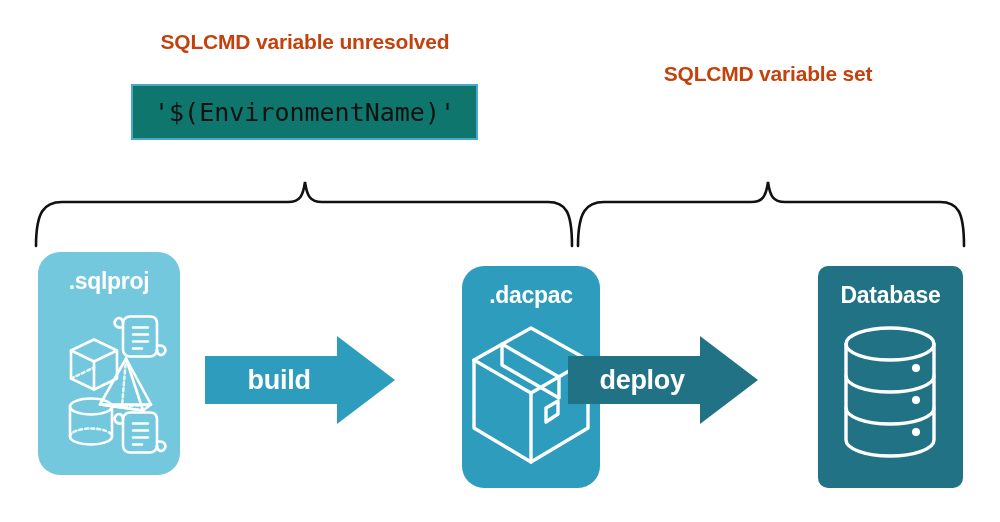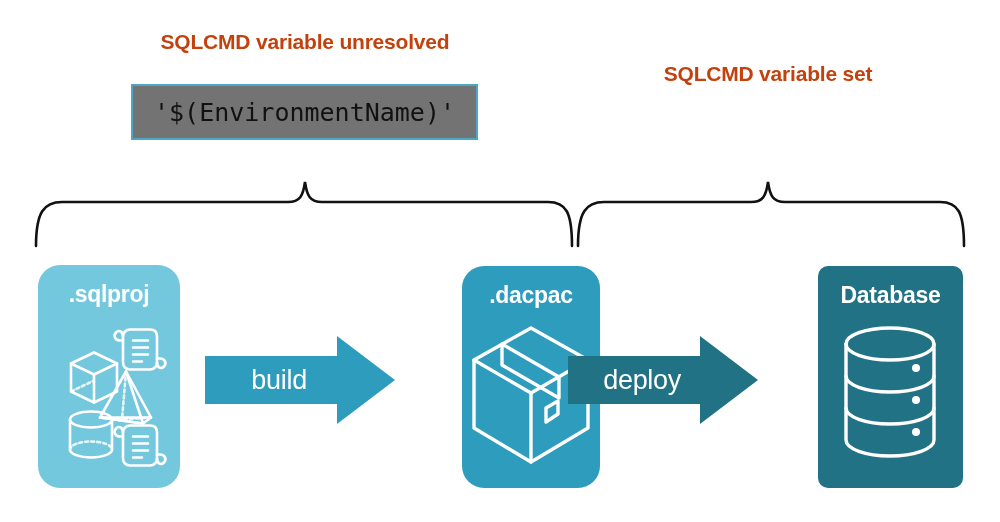--- a/index.html
+++ b/index.html
@@ -33,21 +33,21 @@
     letter-spacing: -0.2px;
     white-space: nowrap;
   }
   #label-left  { left: 105px; top: 30px; width: 400px; }
   #label-right { left: 608px; top: 14px; width: 320px; margin-top: 48px; }
 
   
   .value-box {
     position: absolute;
     border: 2px solid #4BA8C9;
-    background: #737373;
+    background: #0f766e;
     box-sizing: border-box;
     display: flex;
     align-items: center;
     justify-content: center;
     font-family: "DejaVu Sans Mono", monospace;
     font-size: 25px;
     color: #111111;
     letter-spacing: 0px;
     white-space: nowrap;
   }
@@ -76,37 +76,37 @@
     font-weight: bold;
     color: #ffffff;
     letter-spacing: -0.3px;
     white-space: nowrap;
   }
   .flow-box .box-art {
     position: absolute;
     left: 0; right: 0;
     top: 46px; bottom: 6px;
   }
-  #box-sqlproj  { left: 38px;  top: 265px; width: 142px; height: 223px; background: #73C8DD; }
+  #box-sqlproj  { left: 38px;  top: 252px; width: 142px; height: 223px; background: #73C8DD; }
   #box-dacpac   { left: 432px; top: 266px; width: 138px; height: 222px; background: #2E9CBD; margin-left: 30px; }
   #box-database { left: 818px; top: 266px; width: 145px; height: 222px; background: #227285; border-radius: 10px; }
 
   
   .arrow-wrap {
     position: absolute;
   }
   .arrow-label {
     position: absolute;
     left: 0;
     top: 50%;
     transform: translateY(-50%);
     width: 78%;
     text-align: center;
     font-size: 27px;
-    font-weight: normal;
+    font-weight: bold;
     color: #ffffff;
     letter-spacing: -0.3px;
     pointer-events: none;
     white-space: nowrap;
   }
   #arrow-build  { left: 205px; top: 334px; width: 190px; height: 92px; }
   #arrow-deploy { left: 568px; top: 334px; width: 190px; height: 92px; }
   .arrow-wrap svg { display: block; width: 100%; height: 100%; }
 </style>
 </head>

